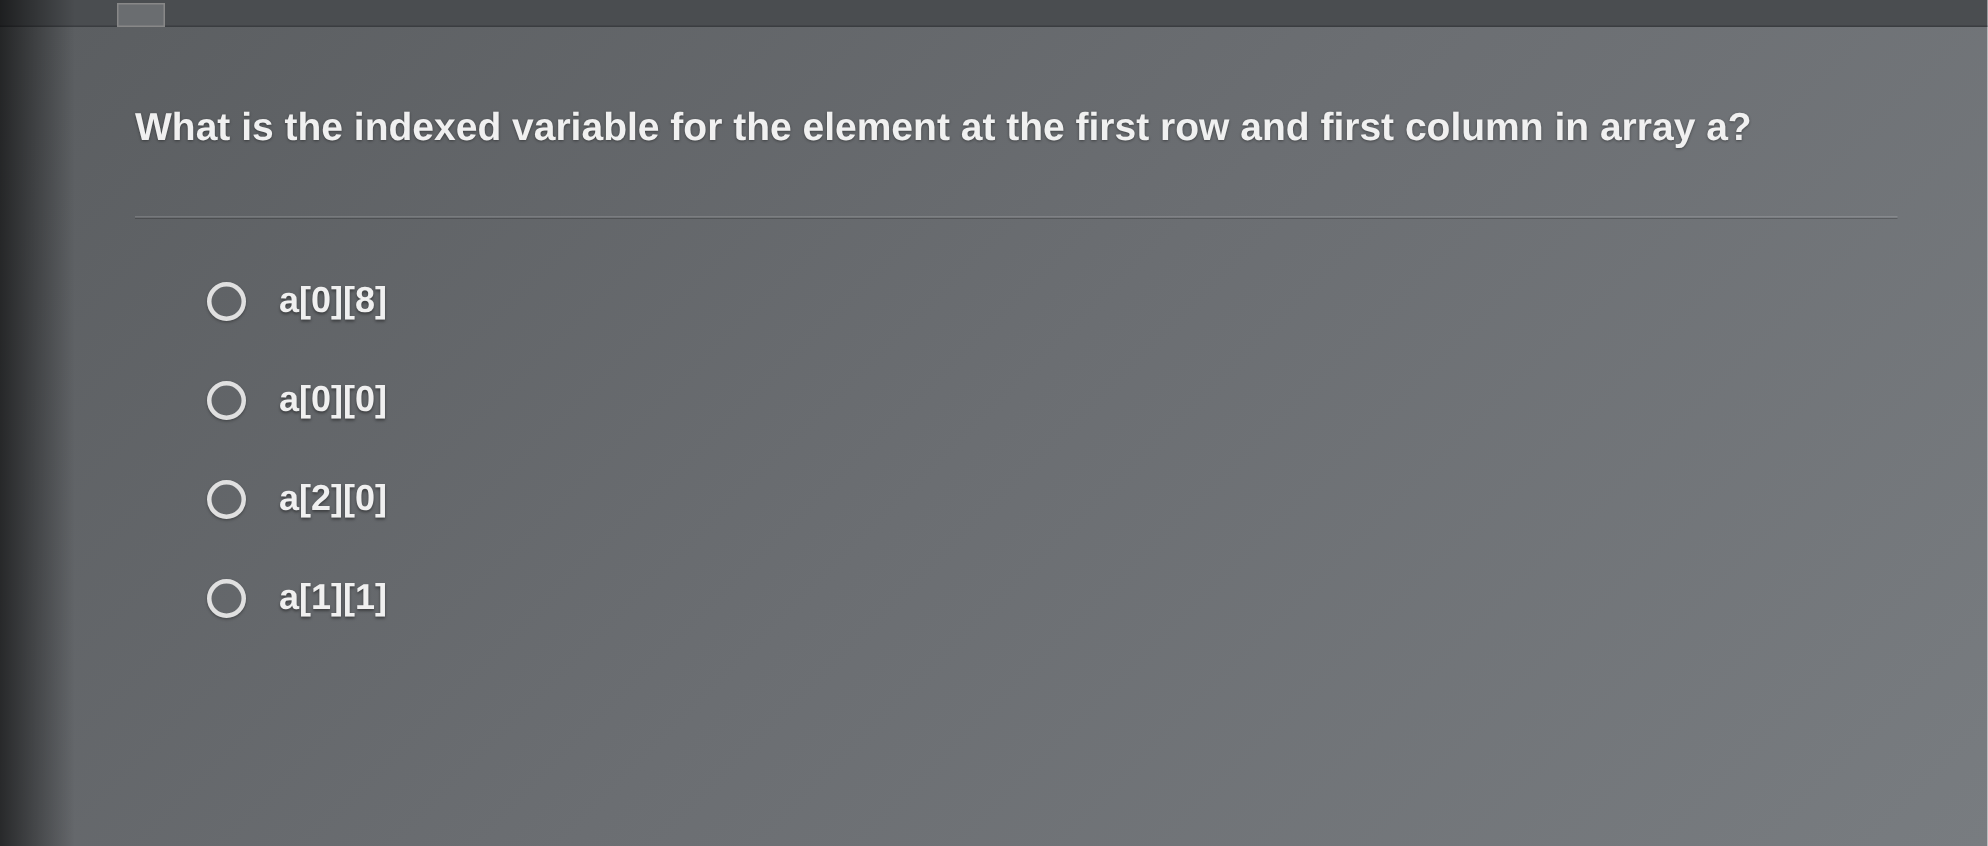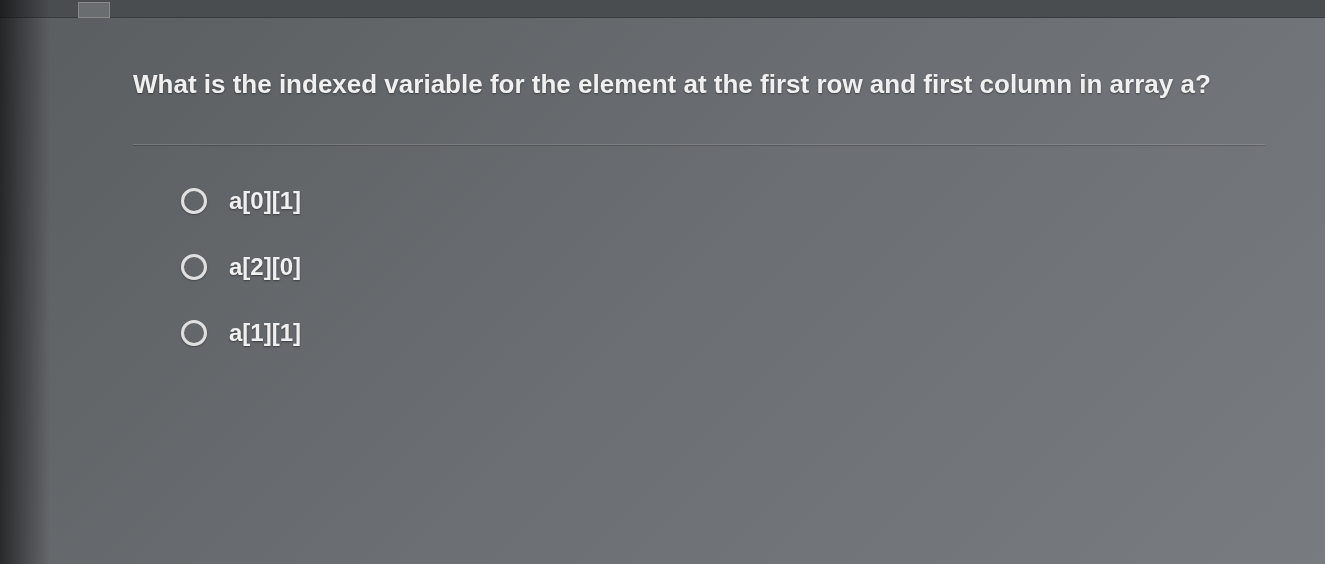--- a/index.html
+++ b/index.html
@@ -36,21 +36,20 @@
     }
     .checkbox-stub {
       width: 32px;
       height: 16px;
       background: #6a6d70;
       border: 1px solid #888;
       margin-bottom: -1px;
     }
     .content {
       padding: 50px 60px 40px 90px;
-      margin-left: 43px;
     }
     .question-text {
       font-size: 26px;
       font-weight: bold;
       color: #f0f0f0;
       text-shadow: 0 1px 2px rgba(0,0,0,0.4);
       line-height: 1.3;
     }
     .divider {
       margin-top: 42px;
@@ -95,23 +94,27 @@
   <div class="checkbox-stub"></div>
 </div>
 
 <div class="content">
   <div class="question-text">What is the indexed variable for the element at the first row and first column in array a?</div>
   <div class="divider"></div>
   <div class="options">
 
     <div class="option-row">
       <span class="radio-circle"></span>
-      <span class="option-label">a[0][1]</span>
+      <span class="option-label">a[0][8]</span>
     </div>
 
+    <div class="option-row">
+      <span class="radio-circle"></span>
+      <span class="option-label">a[0][0]</span>
+    </div>
 
     <div class="option-row">
       <span class="radio-circle"></span>
       <span class="option-label">a[2][0]</span>
     </div>
 
     <div class="option-row">
       <span class="radio-circle"></span>
       <span class="option-label">a[1][1]</span>
     </div>

